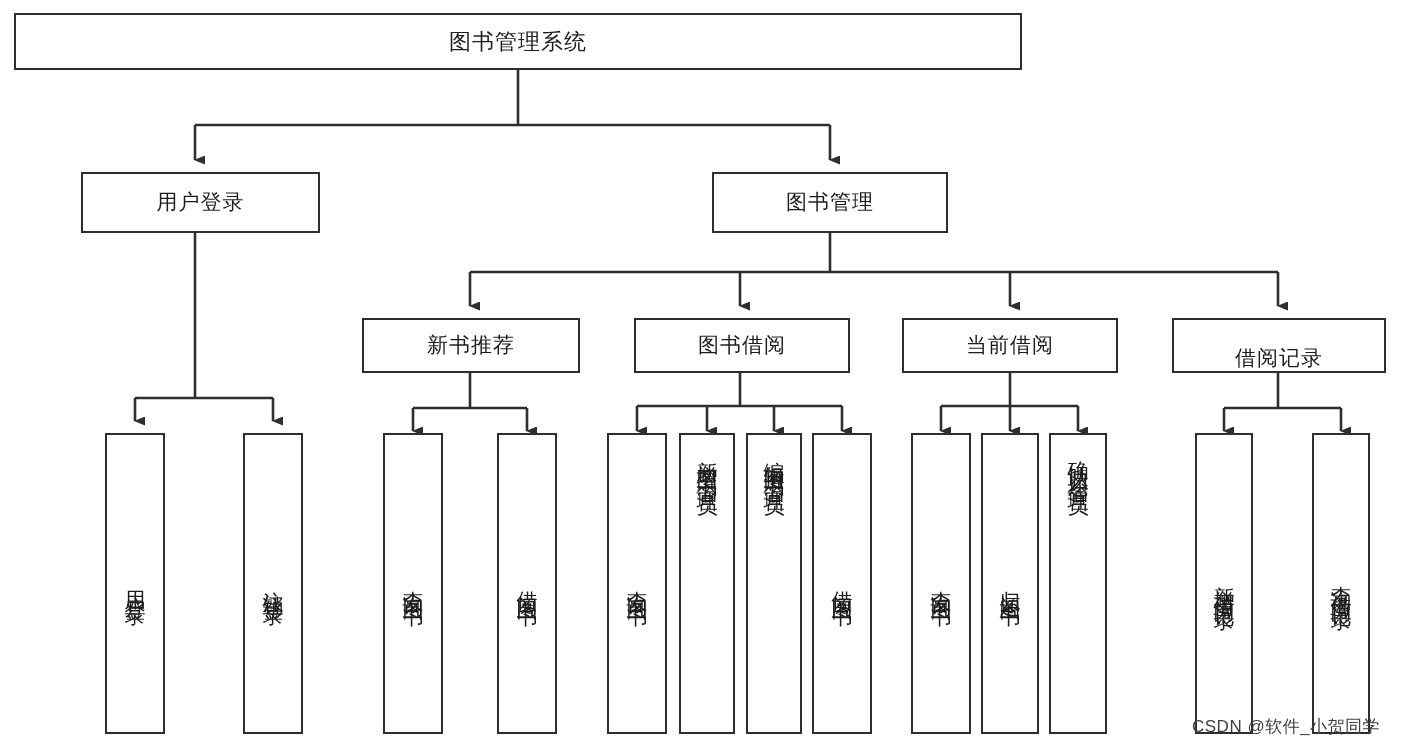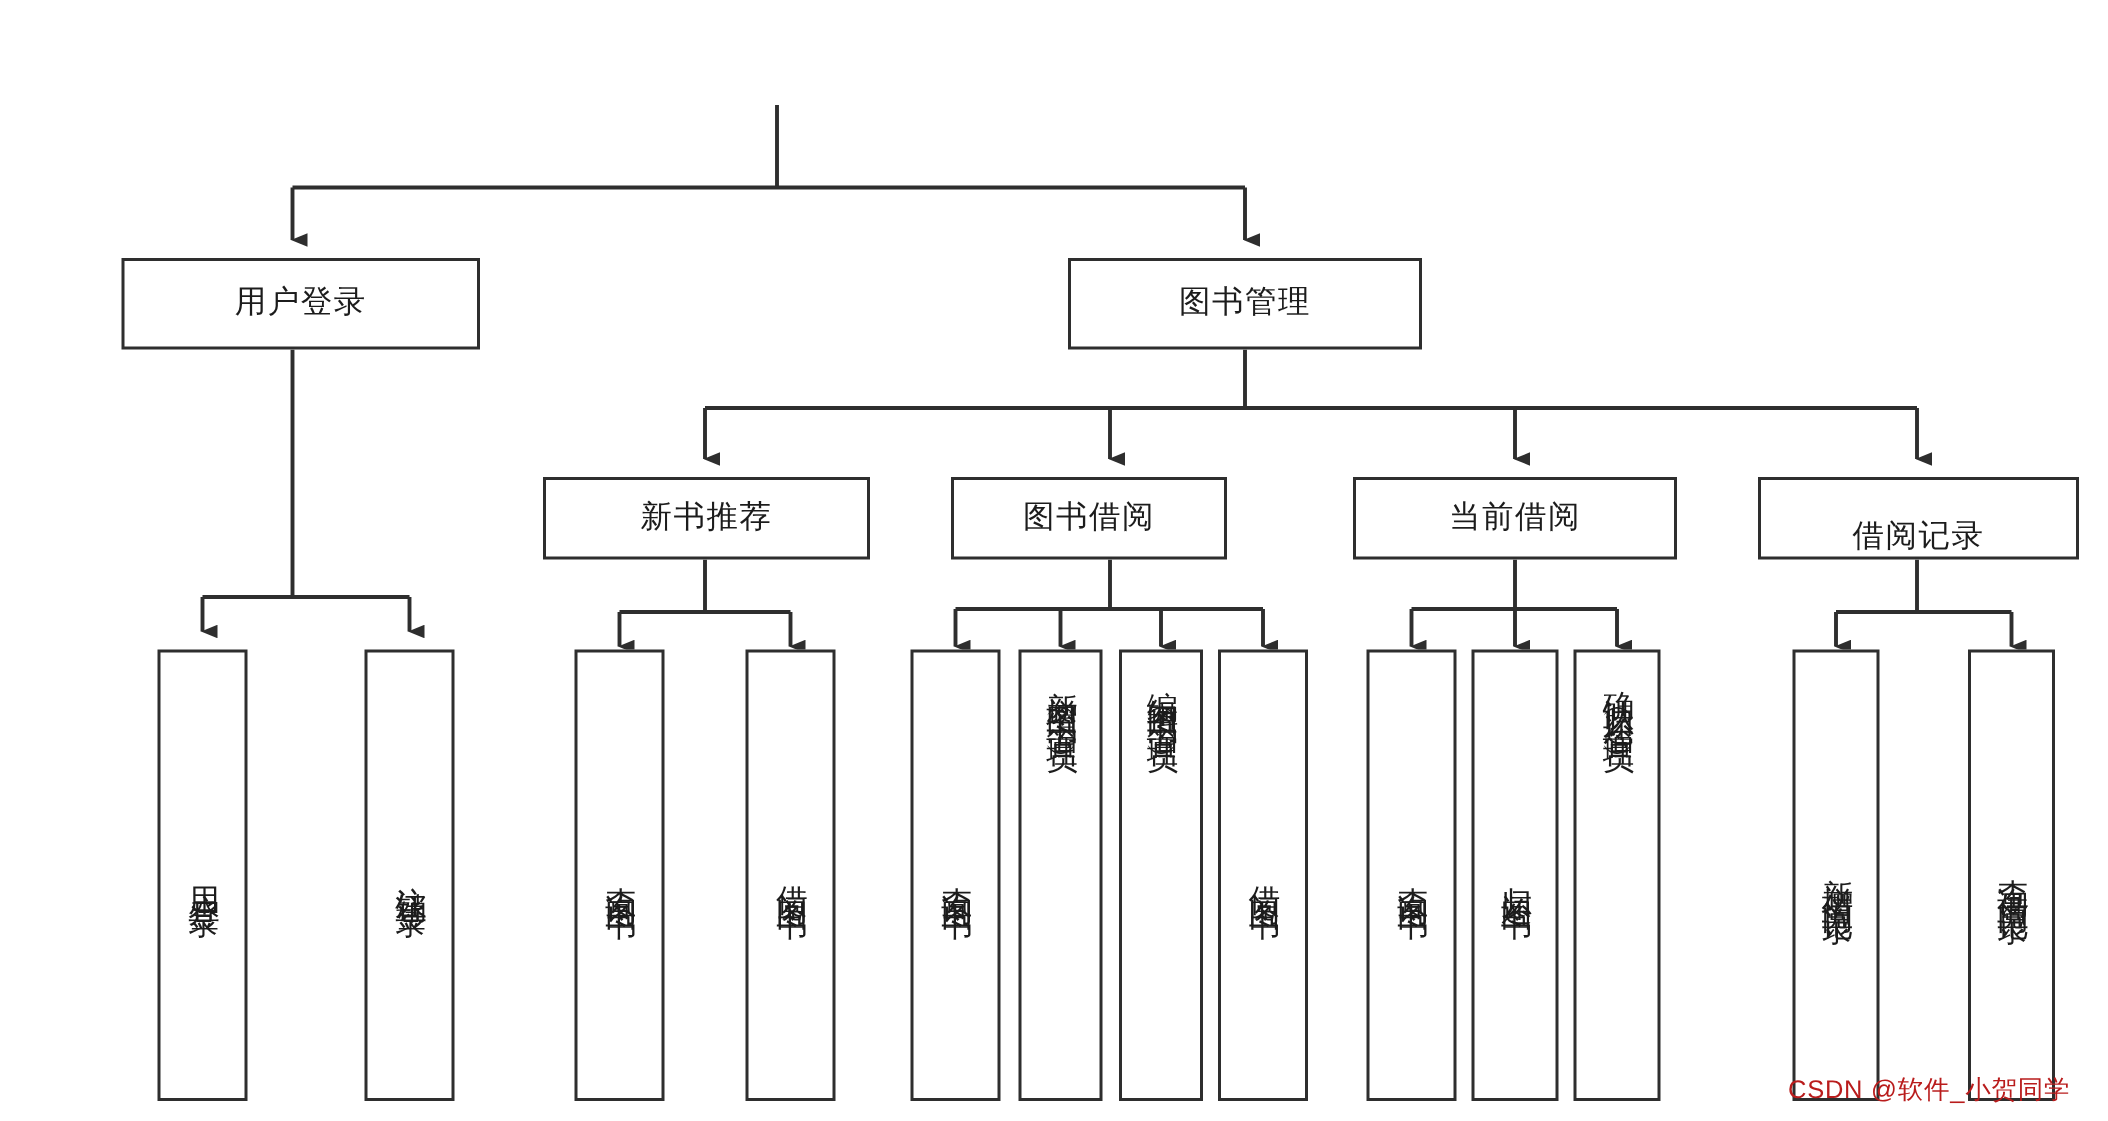--- a/index.html
+++ b/index.html
@@ -10,21 +10,21 @@
   .node{position:absolute;box-sizing:border-box;background:#ffffff;
         border:2px solid #2e2e2e;display:flex;align-items:center;
         justify-content:center;color:#1c1c1c;}
   .node .lbl{display:block;text-align:center;line-height:1.18;}
   .node.h .lbl{font-size:21px;letter-spacing:1px;}
   .node.root .lbl{font-size:22px;letter-spacing:1px;}
   .node.v{align-items:flex-start;justify-content:center;padding-top:9px;}
   .node.v .lbl{writing-mode:vertical-rl;text-orientation:upright;
                font-size:21px;letter-spacing:5px;line-height:1.05;}
   .node.v.mid{align-items:center;padding-top:0;}
-  .watermark{position:absolute;color:#b91c1c;font-size:17px;
+  .watermark{position:absolute;color:#404040;font-size:17px;
              letter-spacing:.5px;white-space:nowrap;}
 </style>
 </head>
 <body>
 
 <div id="diagram">
 
   <svg class="wires" viewBox="0 0 1405 747" xmlns="http://www.w3.org/2000/svg">
     <defs>
       <marker id="ah" markerWidth="9" markerHeight="11" refX="4.5" refY="10" orient="auto" markerUnits="userSpaceOnUse">
@@ -68,32 +68,35 @@
       <path d="M1010,406 L1010,431" marker-end="url(#ah)"></path>
       <path d="M1078,406 L1078,431" marker-end="url(#ah)"></path>
 
       <path d="M1278,373 L1278,408"></path>
       <path d="M1224,408 L1341,408"></path>
       <path d="M1224,408 L1224,431" marker-end="url(#ah)"></path>
       <path d="M1341,408 L1341,431" marker-end="url(#ah)"></path>
     </g>
   </svg>
 
+  <div class="node root h" style="left:14px;top:13px;width:1008px;height:57px;">
+    <span class="lbl">图书管理系统</span>
+  </div>
 
   <div class="node h" style="left:81px;top:172px;width:239px;height:61px;">
     <span class="lbl">用户登录</span>
   </div>
   <div class="node h" style="left:362px;top:318px;width:218px;height:55px;">
     <span class="lbl">新书推荐</span>
   </div>
 
   <div class="node h" style="left:712px;top:172px;width:236px;height:61px;">
     <span class="lbl">图书管理</span>
   </div>
-  <div class="node h" style="left:634px;top:318px;width:184px;height:55px;">
+  <div class="node h" style="left:634px;top:318px;width:216px;height:55px;">
     <span class="lbl">图书借阅</span>
   </div>
   <div class="node h" style="left:902px;top:318px;width:216px;height:55px;justify-content:center;">
     <span class="lbl">当前借阅</span>
   </div>
   <div class="node h" style="left:1172px;top:318px;width:214px;height:55px;align-items:flex-end;">
     <span class="lbl">借阅记录</span>
   </div>
 
   <div class="node v mid" style="left:105px;top:433px;width:60px;height:301px;">

